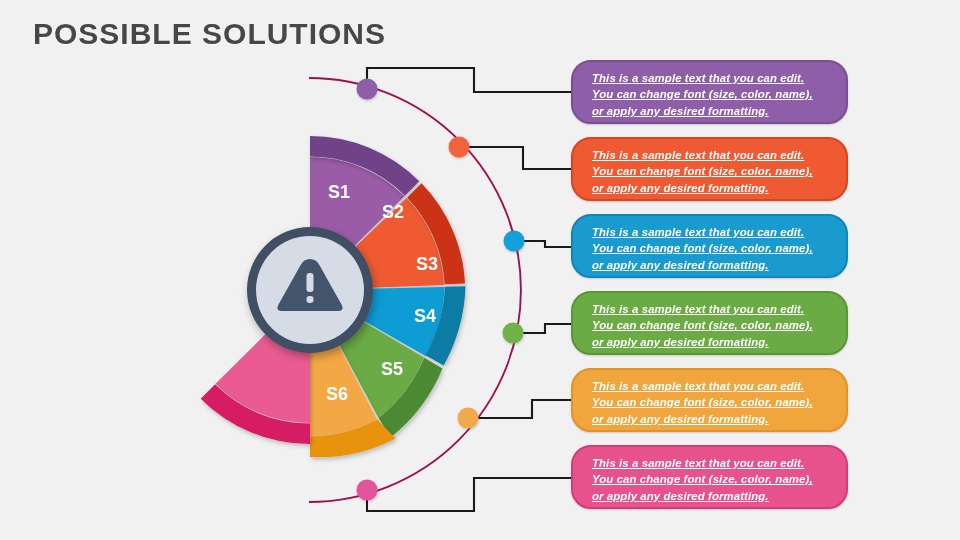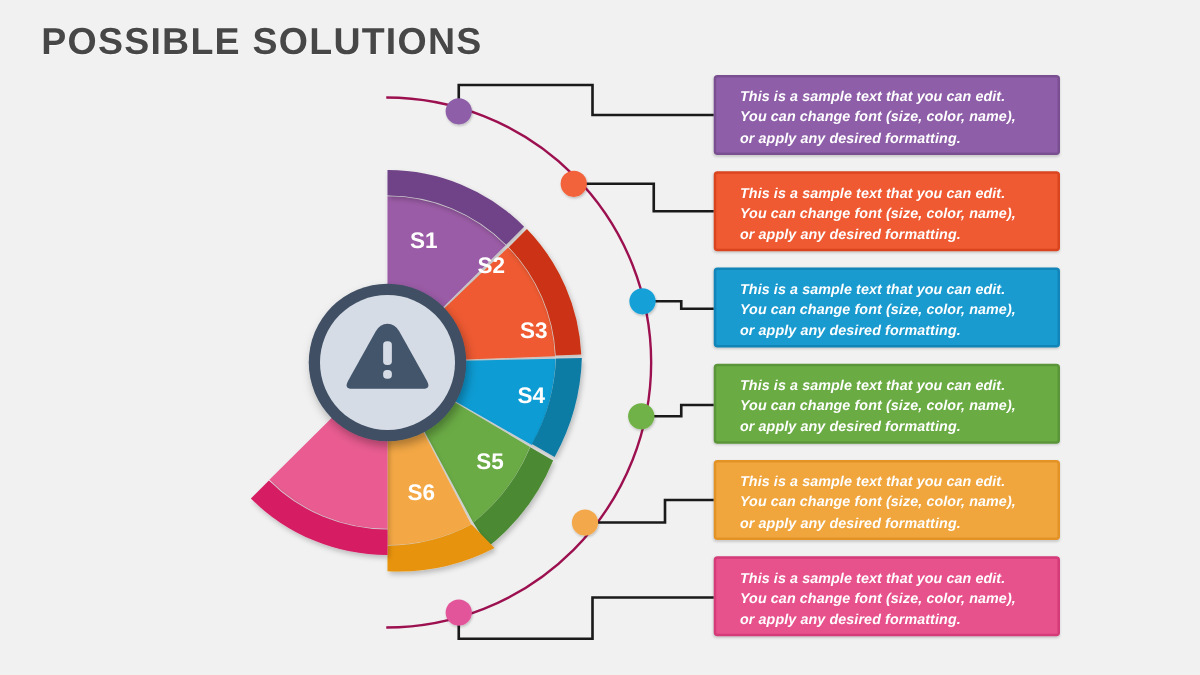--- a/index.html
+++ b/index.html
@@ -25,32 +25,33 @@
   }
 
   
   #art{position:absolute;left:0;top:0;width:960px;height:540px;}
 
   
   .box{
     position:absolute;
     width:277px;
     height:64px;
-    border-radius:3px;
+    border-radius:20px;
     box-sizing:border-box;
     border-width:2px;
     border-style:solid;
     padding:8px 11px 0 19px;
     color:#ffffff;
     font-size:11.4px;
     font-style:italic;
     font-weight:bold;
     line-height:16.3px;
     letter-spacing:.1px;
     box-shadow:0 1px 2px rgba(0,0,0,.16);
+    text-decoration:underline;
   }
   .box p{margin:0;}
   .box-left{ left:571px; }
 </style>
 </head>
 <body>
 
 <div id="stage">
 
   <div id="title">POSSIBLE SOLUTIONS</div>

